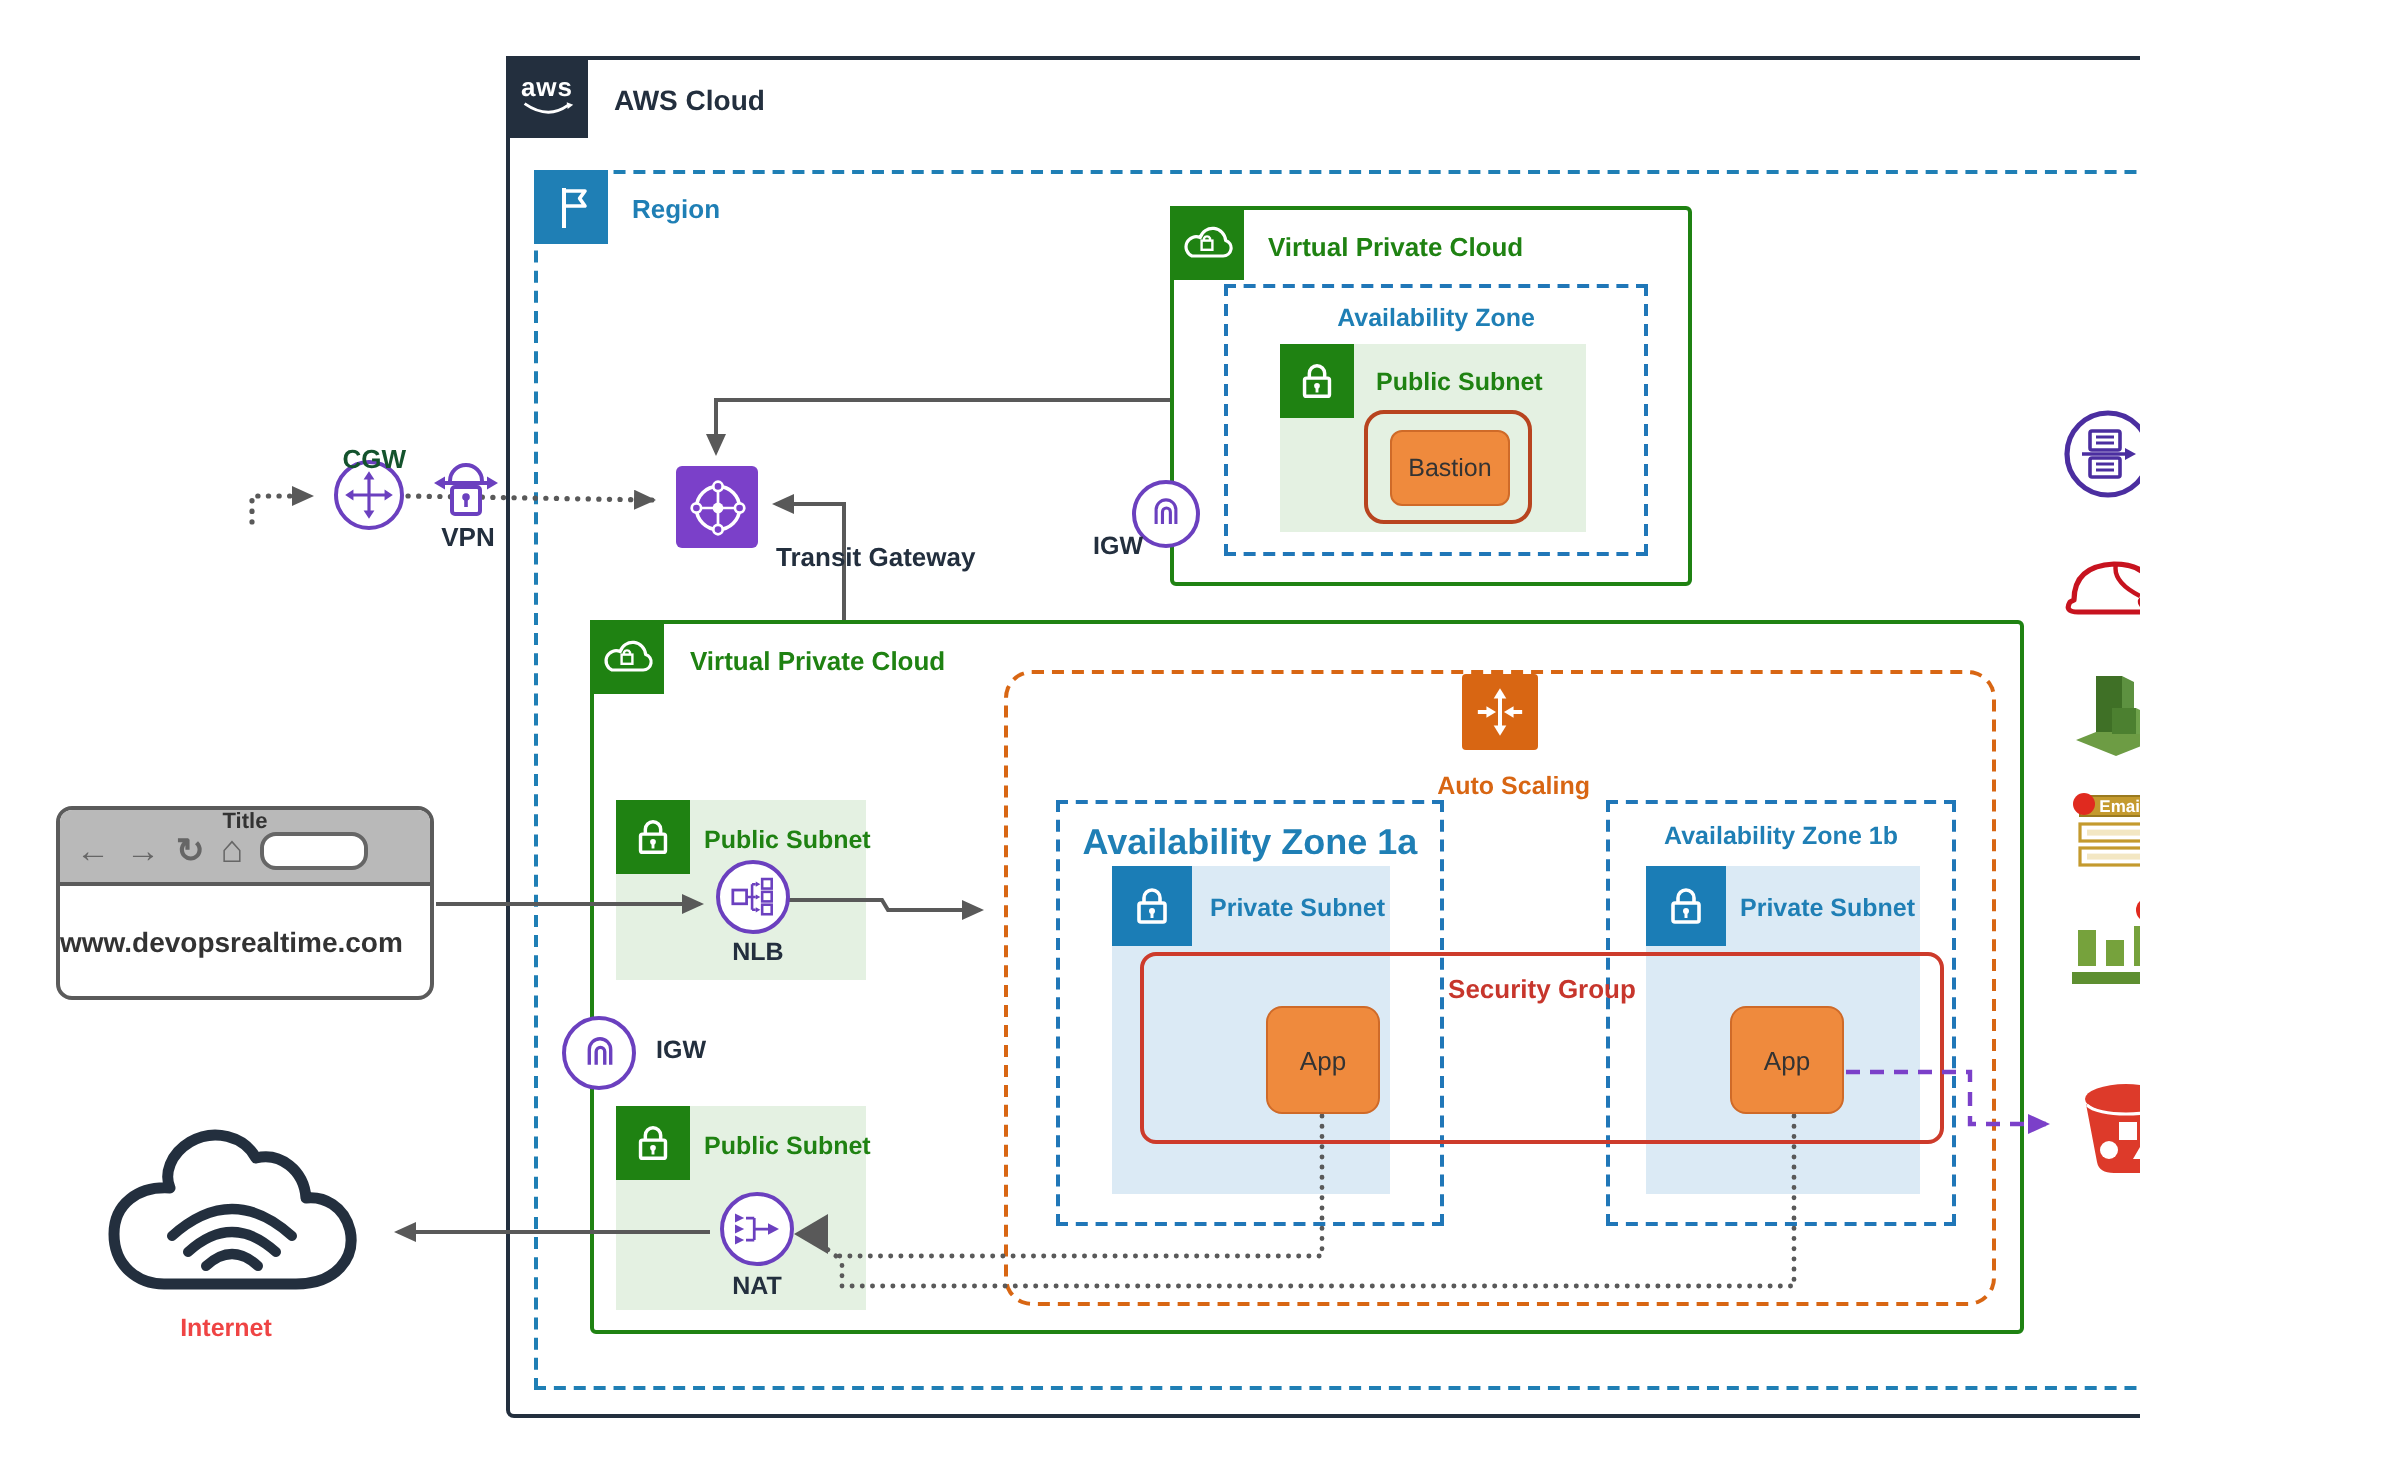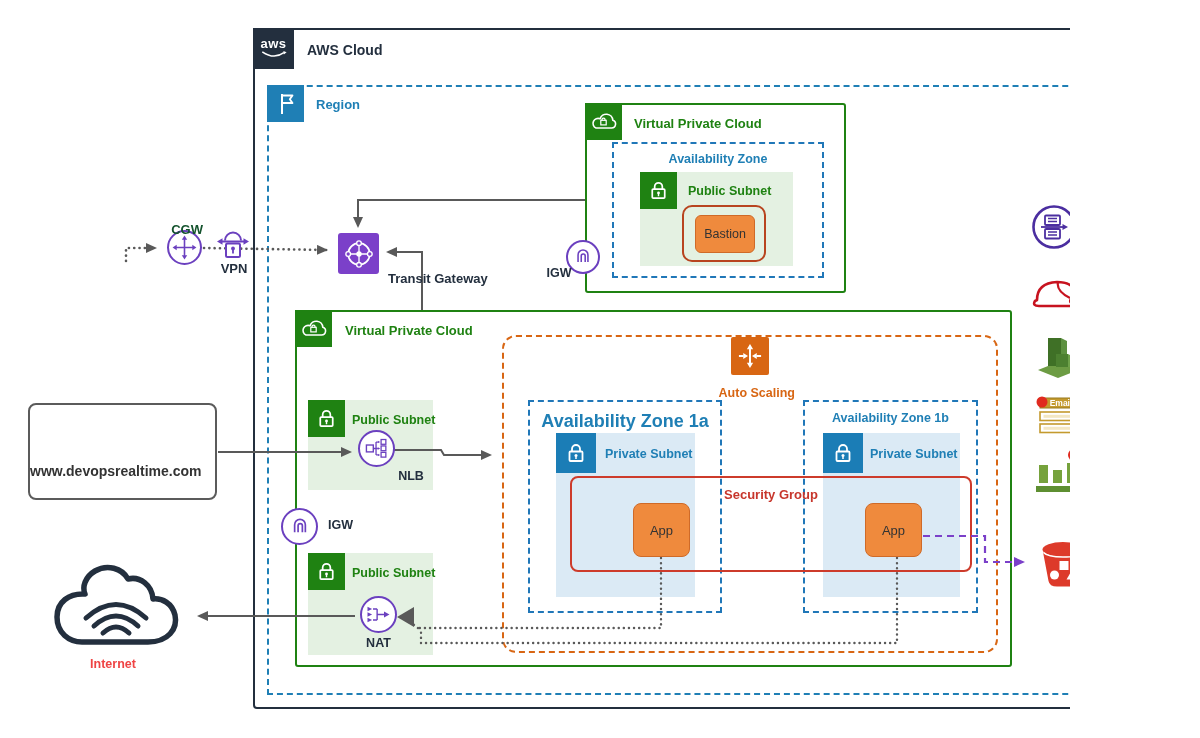--- a/index.html
+++ b/index.html
@@ -137,20 +137,30 @@
     </div>
     <span class="lbl" style="left:47px;top:14px;color:var(--blue);font-size:12.5px;">Private Subnet</span>
   </div>
 
   <div class="box" style="left:570px;top:476px;width:402px;height:96px;border:2px solid #cd3b2b;border-radius:8px;">
     <span class="lbl" style="left:0;right:0;top:10px;text-align:center;color:var(--red);">Security Group</span>
   </div>
 
 
   <div class="box" style="left:28px;top:403px;width:189px;height:97px;border:2px solid #5b5b5b;border-radius:8px;background:#fff;overflow:hidden;">
+    <div class="box" style="left:0;top:0;width:185px;height:38px;background:#b9b9b9;border-bottom:2px solid #5b5b5b;">
+      <span class="lbl" style="left:0;right:0;top:0px;text-align:center;color:#333;font-size:11px;">Title</span>
+      <div style="position:absolute;left:8px;top:11px;display:flex;align-items:center;gap:8px;color:#666;font-weight:bold;font-size:17px;line-height:1;">
+        <span>←</span>
+        <span>→</span>
+        <span>↻</span>
+        <span style="font-size:19px;">⌂</span>
+        <span style="display:inline-block;width:50px;height:15px;background:#fff;border:2px solid #666;border-radius:8px;"></span>
+      </div>
+    </div>
     <span class="lbl" style="left:0;right:0;top:58px;text-align:left;color:#333;font-size:14px;">www.devopsrealtime.com</span>
   </div>
 
   <svg id="connectors" width="1200" height="738" viewBox="0 0 1200 738">
     <defs>
       <marker id="ag" markerWidth="14" markerHeight="12" refX="9" refY="5" orient="auto" markerUnits="userSpaceOnUse">
         <path d="M0 0 L11 5 L0 10 Z" fill="#595959"></path>
       </marker>
       <marker id="ap" markerWidth="14" markerHeight="12" refX="9" refY="5" orient="auto" markerUnits="userSpaceOnUse">
         <path d="M0 0 L11 5 L0 10 Z" fill="#7b40c9"></path>
@@ -249,21 +259,21 @@
       <rect x="7" y="14.2" width="7.5" height="7.5" stroke="#6b40bf" stroke-width="1.5" fill="none"></rect>
       <path d="M14.5 18 H17.5 M17.5 11 V25 M17.5 11 H19.5 M17.5 18 H19.5 M17.5 25 H19.5" stroke="#6b40bf" stroke-width="1.4" fill="none"></path>
       <polygon points="19.5,9.6 22,11 19.5,12.4" fill="#6b40bf"></polygon>
       <polygon points="19.5,16.6 22,18 19.5,19.4" fill="#6b40bf"></polygon>
       <polygon points="19.5,23.6 22,25 19.5,26.4" fill="#6b40bf"></polygon>
       <rect x="23" y="8.2" width="5.2" height="5.2" stroke="#6b40bf" stroke-width="1.4" fill="#fff"></rect>
       <rect x="23" y="15.2" width="5.2" height="5.2" stroke="#6b40bf" stroke-width="1.4" fill="#fff"></rect>
       <rect x="23" y="22.2" width="5.2" height="5.2" stroke="#6b40bf" stroke-width="1.4" fill="#fff"></rect>
     </svg>
   </div>
-  <span class="lbl" style="left:395px;top:469px;width:32px;text-align:center;color:#232f3e;font-size:12.5px;">NLB</span>
+  <span class="lbl" style="left:363px;top:469px;width:32px;text-align:center;color:#232f3e;font-size:12.5px;">NLB</span>
 
   <div class="circ" style="left:360px;top:596px;width:37px;height:37px;border:2px solid var(--purple);">
     <svg width="33" height="33" viewBox="0 0 36 36">
       <polygon points="6,9.5 11,12 6,14.5" fill="#6b40bf"></polygon>
       <polygon points="6,15.5 11,18 6,20.5" fill="#6b40bf"></polygon>
       <polygon points="6,21.5 11,24 6,26.5" fill="#6b40bf"></polygon>
       <path d="M12 12 H16.5 M12 24 H16.5 M16.5 12 V24 M16.5 18 H24" stroke="#6b40bf" stroke-width="1.5" fill="none"></path>
       <polygon points="24,14.8 30,18 24,21.2" fill="#6b40bf"></polygon>
     </svg>
   </div>

